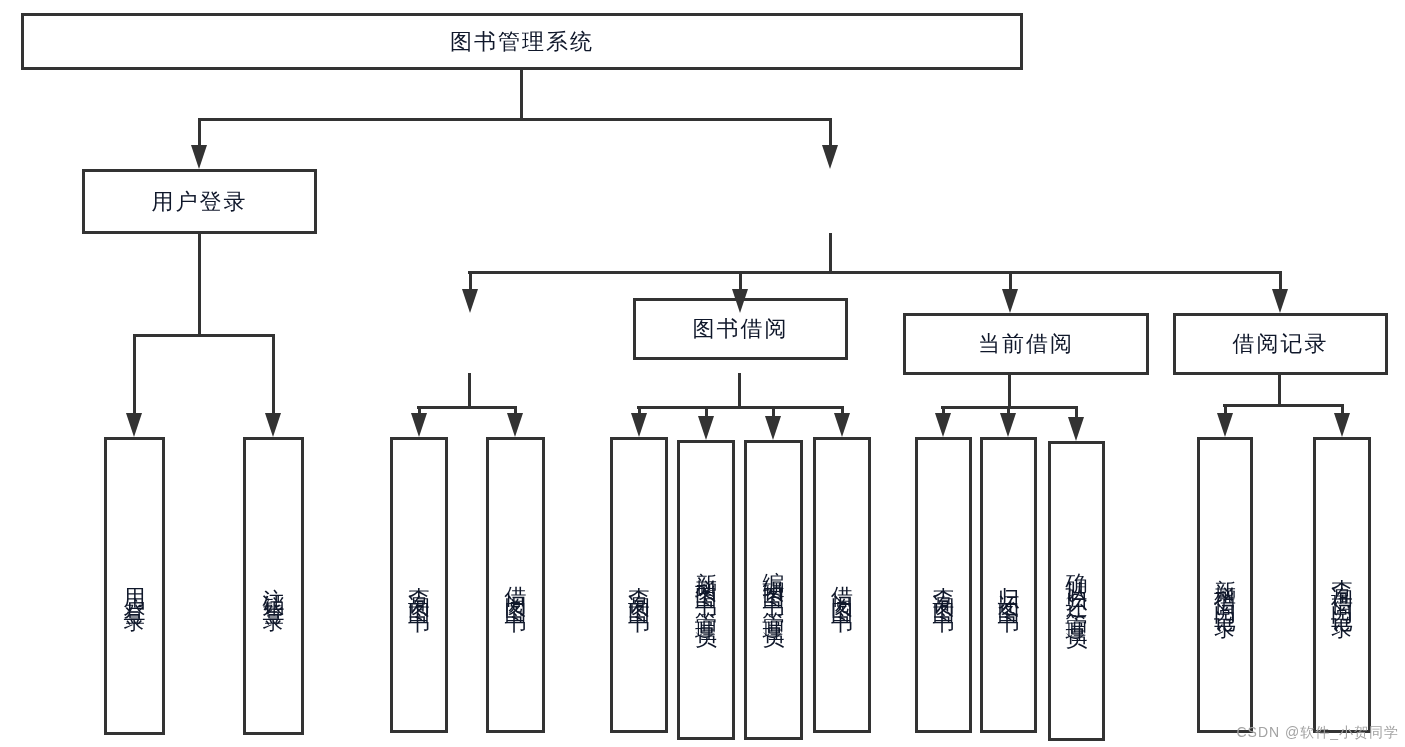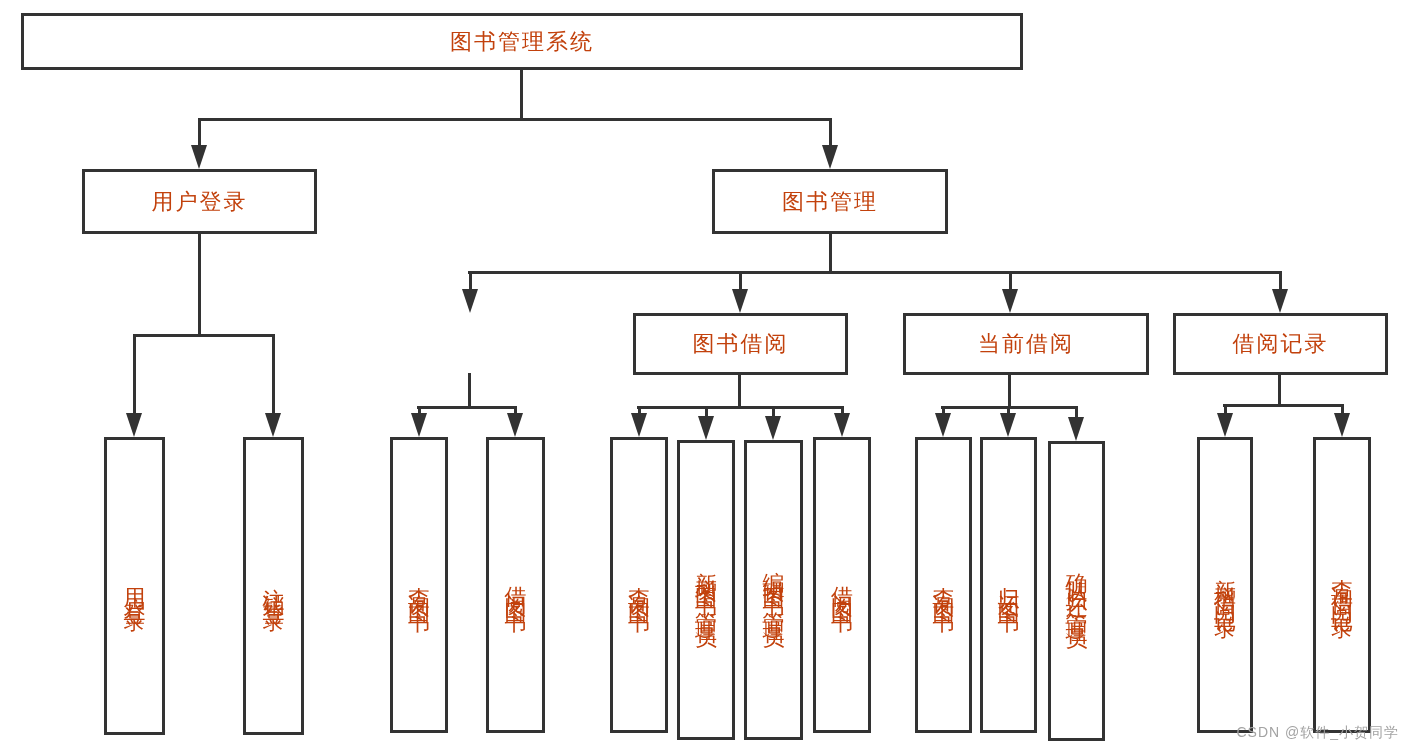--- a/index.html
+++ b/index.html
@@ -2,21 +2,21 @@
 <html><head>
 <meta charset="utf-8">
 <style>
   * { margin:0; padding:0; box-sizing:border-box; }
   html,body { width:1405px; height:747px; background:#ffffff; overflow:hidden; }
   body { font-family:"Liberation Sans", sans-serif; position:relative; }
   .stage { position:absolute; left:0; top:0; width:1405px; height:747px; }
   .node {
     position:absolute; background:#ffffff; border:3px solid #333333;
     display:flex; align-items:center; justify-content:center;
-    color:#c2410c; font-size:22px; letter-spacing:2px; text-align:center;
+    color:#0f172a; font-size:22px; letter-spacing:2px; text-align:center;
   }
   .vnode {
     writing-mode:vertical-lr; text-orientation:mixed;
     letter-spacing:8px; line-height:1; font-size:22px;
   }
   .lh, .lv { position:absolute; background:#333333; }
   .ar {
     position:absolute; width:0; height:0;
     border-left:8px solid transparent; border-right:8px solid transparent;
     border-top:24px solid #333333;
@@ -27,23 +27,22 @@
   }
 </style>
 </head>
 <body>
 
 <div class="stage">
 
   <div class="node" style="left:21px;top:13px;width:1002px;height:57px">图书管理系统</div>
 
   <div class="node" style="left:82px;top:169px;width:235px;height:65px">用户登录</div>
-  <div class="node" style="left:712px;top:169px;width:236px;height:65px">图书管理</div>
 
-  <div class="node" style="left:633px;top:313px;width:215px;height:62px">图书借阅</div>
+  <div class="node" style="left:633px;top:298px;width:215px;height:62px">图书借阅</div>
   <div class="node" style="left:903px;top:313px;width:246px;height:62px">当前借阅</div>
   <div class="node" style="left:1173px;top:313px;width:215px;height:62px">借阅记录</div>
 
   <div class="node vnode" style="left:104px;top:437px;width:61px;height:298px">用户登录</div>
   <div class="node vnode" style="left:243px;top:437px;width:61px;height:298px">注销登录</div>
 
   <div class="node vnode" style="left:390px;top:437px;width:58px;height:296px">查询图书</div>
   <div class="node vnode" style="left:486px;top:437px;width:59px;height:296px">借阅图书</div>
 
   <div class="node vnode" style="left:610px;top:437px;width:58px;height:296px">查询图书</div>

